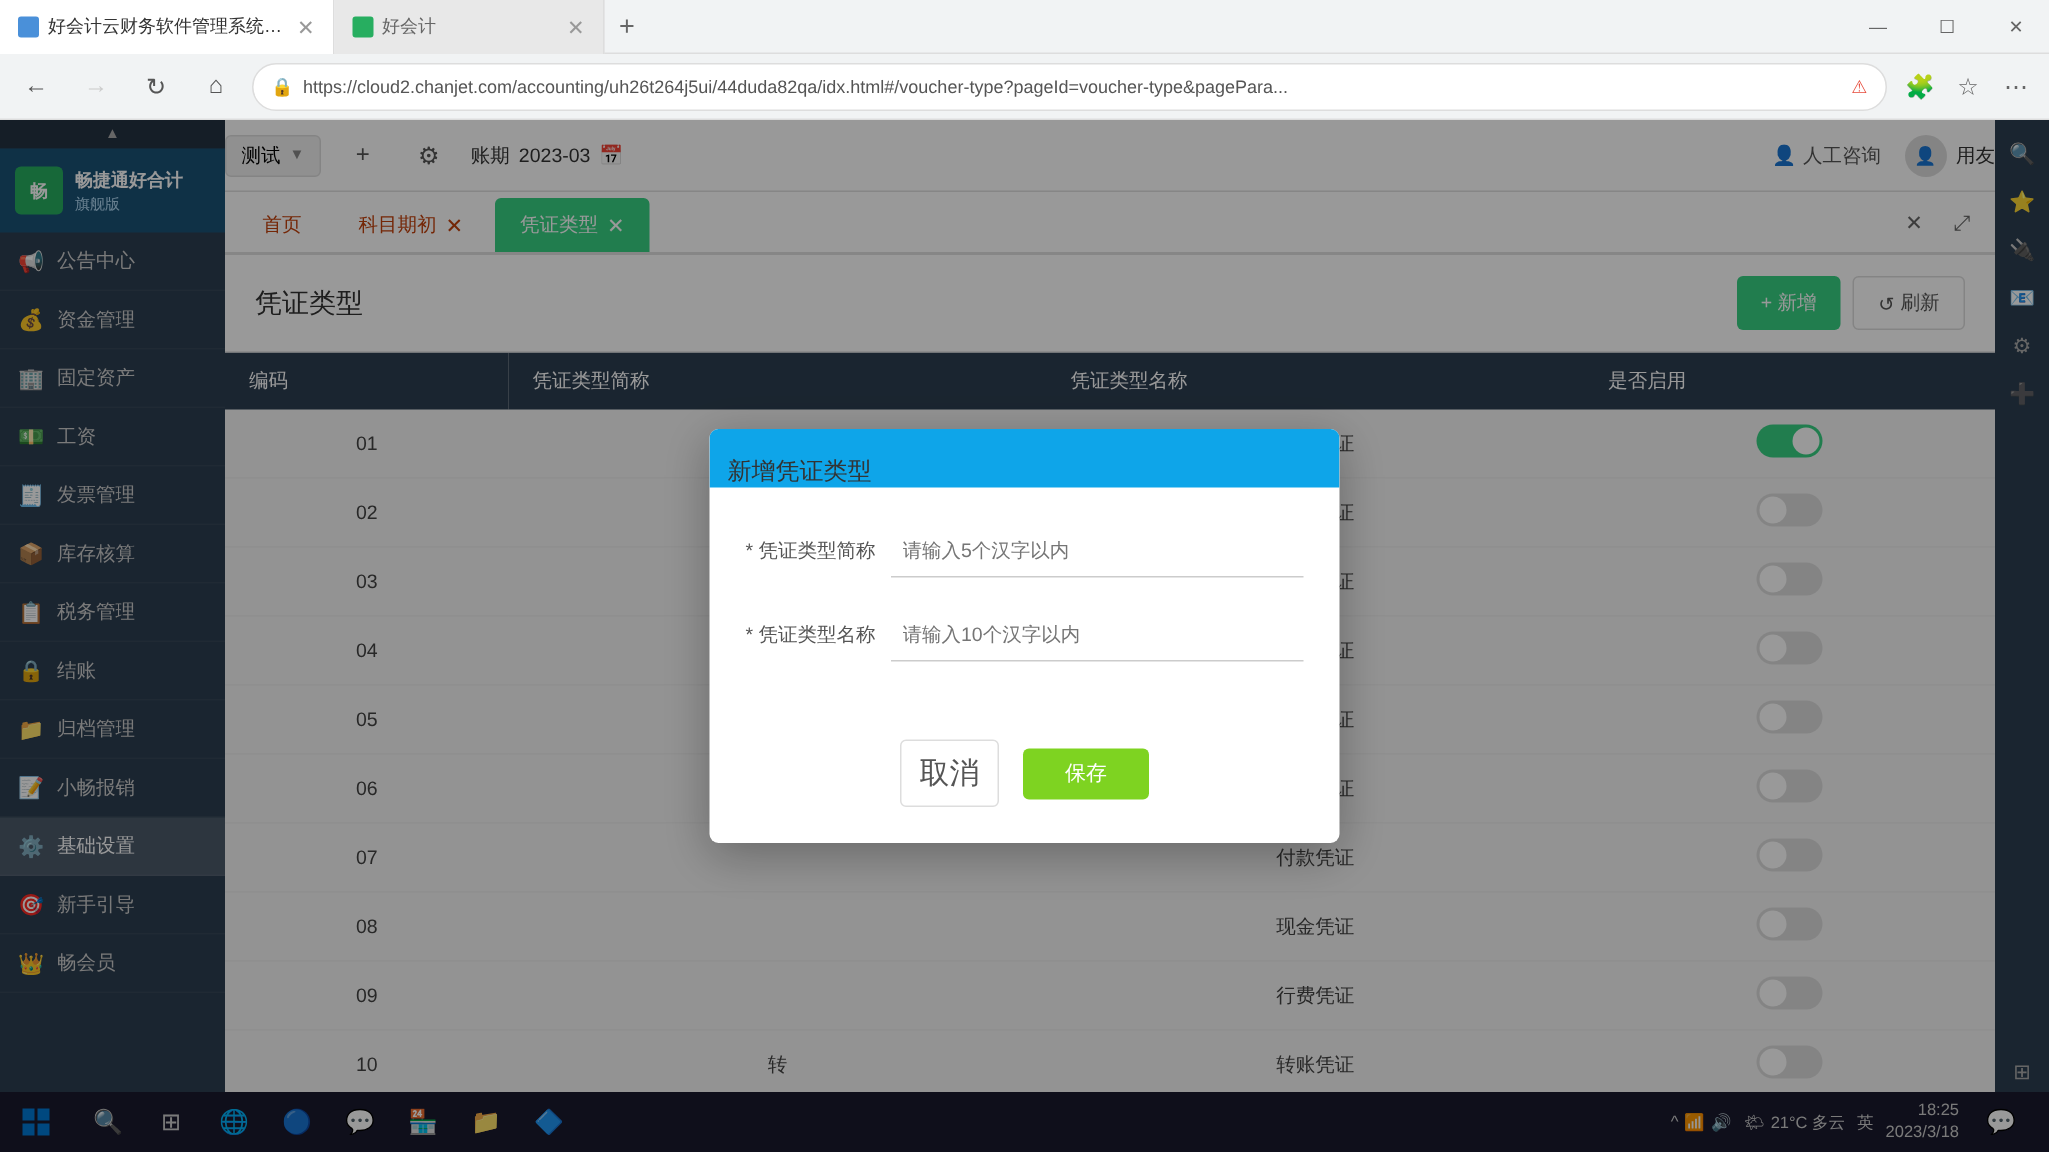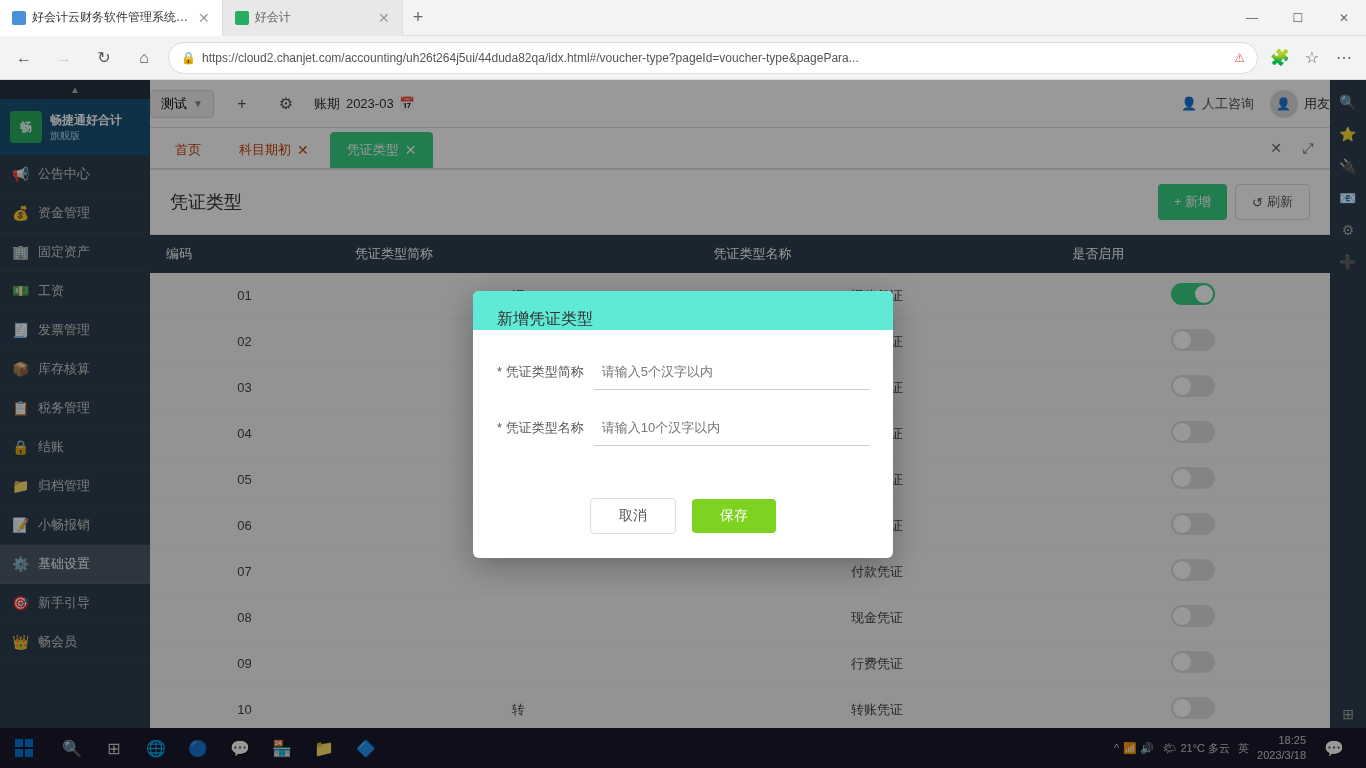--- a/index.html
+++ b/index.html
@@ -80,27 +80,27 @@
     .toggle-switch { display: inline-block; width: 44px; height: 22px; position: relative; }
     .toggle-switch .track { width: 44px; height: 22px; border-radius: 11px; background: #ddd; display: flex; align-items: center; position: relative; }
     .toggle-switch .track.on { background: #37d083; }
     .toggle-switch .thumb { width: 18px; height: 18px; border-radius: 50%; background: #fff; position: absolute; top: 2px; transition: left 0.2s; }
     .toggle-switch .track.on .thumb { left: 24px; }
     .toggle-switch .track .thumb { left: 2px; }
 
     
     .dialog-overlay { position: fixed; top: 80px; left: 0; right: 0; bottom: 0; background: rgba(0,0,0,0.4); display: flex; align-items: center; justify-content: center; z-index: 1000; }
     .dialog { background: #fff; border-radius: 6px; width: 420px; box-shadow: 0 8px 32px rgba(0,0,0,0.3); overflow: hidden; }
-    .dialog-header { background: #5eead4; padding: 18px 24px 0; font-size: 16px; color: #333; font-weight: 500; }
+    .dialog-header { background: #0ea5e9; padding: 18px 12px 0; font-size: 16px; color: #333; font-weight: 500; }
     .dialog-body { padding: 24px; }
     .form-row { display: flex; align-items: center; margin-bottom: 20px; }
     .form-label { font-size: 13px; color: #555; min-width: 90px; text-align: right; padding-right: 10px; }
     .form-input { flex: 1; height: 36px; border: none; border-bottom: 1px solid #ccc; outline: none; font-size: 13px; padding: 0 8px; color: #333; }
     .dialog-footer { display: flex; align-items: center; justify-content: center; gap: 16px; padding: 8px 24px 24px; }
-    .btn-cancel { background: #fff; color: #555; border: 1px solid #ddd; padding: 8px 28px; border-radius: 4px; cursor: pointer; font-size: 14px; }
+    .btn-cancel { background: #fff; color: #555; border: 1px solid #ddd; padding: 8px 12px; border-radius: 4px; cursor: pointer; font-size: 20px; }
     .btn-save { background: #7ed321; color: #fff; border: none; padding: 8px 28px; border-radius: 4px; cursor: pointer; font-size: 14px; }
     .tab-ctrl-btn { width: 28px; height: 28px; display: flex; align-items: center; justify-content: center; cursor: pointer; color: #666; font-size: 14px; }
 
     
     .right-sidebar { width: 36px; background: #2c3e50; display: flex; flex-direction: column; align-items: center; padding: 8px 0; gap: 4px; }
     .right-sidebar-btn { width: 28px; height: 28px; display: flex; align-items: center; justify-content: center; cursor: pointer; color: #aaa; font-size: 14px; border-radius: 4px; }
     .right-sidebar-btn.active { color: #37d083; }
 
     
     .taskbar { position: fixed; bottom: 0; left: 0; right: 0; height: 40px; background: #1a1a2e; display: flex; align-items: center; }

